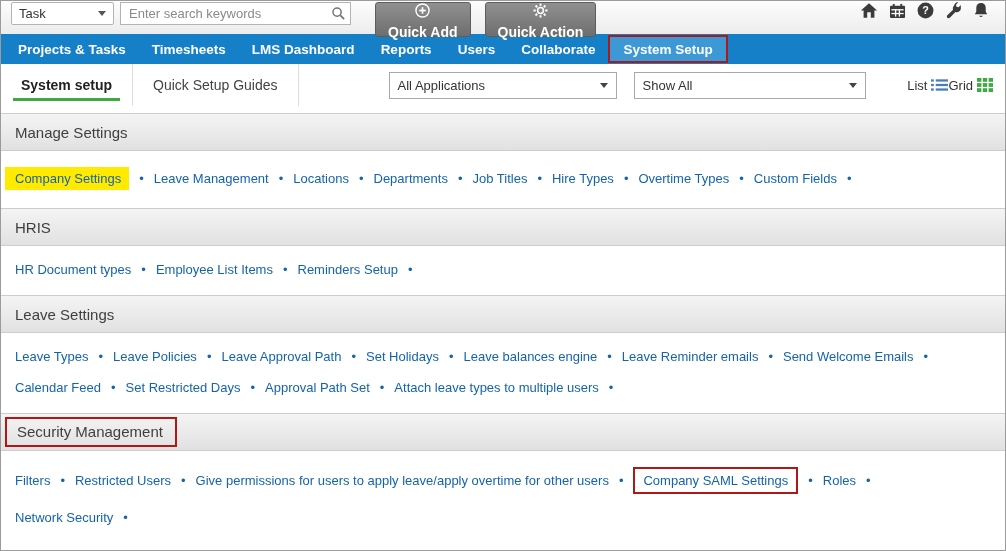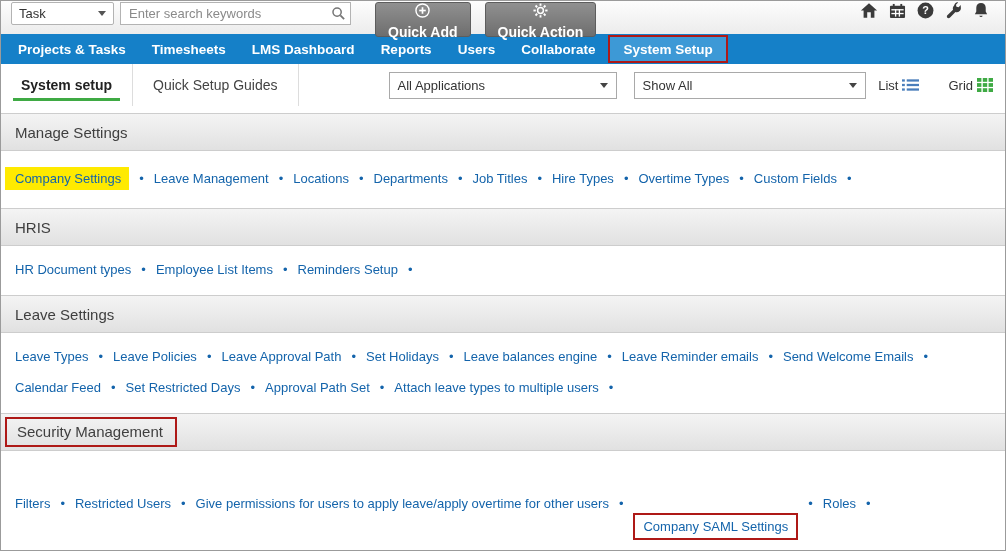--- a/index.html
+++ b/index.html
@@ -63,40 +63,40 @@
   }
   .dd {
     height:27px; width:228px; background:#fff; border:1px solid #a9a9a9;
     display:flex; align-items:center; padding:8px 8px; font-size:13px; color:#333; cursor:pointer;
   }
   .dd .sel-caret { margin-left:auto; width:0; height:0; border-left:4px solid transparent; border-right:4px solid transparent; border-top:5px solid #444; }
   .dd1 { margin-left:90px; }
   .dd2 { margin-left:17px; width:232px; }
   .view-toggle { margin-left:auto; display:flex; align-items:flex-start; padding-right:12px; font-size:13px; color:#333; }
   .vt-label { cursor:pointer; margin-right:4px; }
-  .grid-label { margin-left:29px; }
+  .grid-label { margin-left:0; }
   .view-toggle > span { display:flex; align-items:center; }
 
   
   #sections { padding-top:7px; }
   .section-header {
     height:38px; background:linear-gradient(#f4f4f4,#e1e1e1);
     border-top:1px solid #cdcdcd; border-bottom:1px solid #cdcdcd;
     display:flex; align-items:center; padding:0 14px;
   }
   .section-title { font-size:15px; color:#3f3f3f; }
   .section-title.annotated-box {
     border:2px solid var(--annotation-red,#ae1917);
     padding:4px 12px 5px 10px; margin-left:-10px;
   }
   .section-body { padding:0 14px 18px; }
   .links-row { padding-top:16px; display:flex; align-items:center; white-space:nowrap; }
   .setup-link { color:var(--link-blue,#1464ab); font-size:13px; text-decoration:none; cursor:pointer; }
   .setup-link.highlight { background:var(--highlight-yellow,#ffea00); padding:4px 8px 4px 10px; margin-left:-10px; }
-  .setup-link.annotated-box-link { border:2px solid var(--annotation-red,#ae1917); padding:4px 8px;margin-top:46px; }
+  .setup-link.annotated-box-link { border:2px solid var(--annotation-red,#ae1917); padding:4px 8px; }
   .bullet { color:var(--link-blue,#1464ab); margin:0 10px; font-size:13px; }
 </style>
 </head>
 <body>
 
 <div class="page">
 
   <div class="toolbar">
     <div class="task-dd">
       <span>Task</span>

